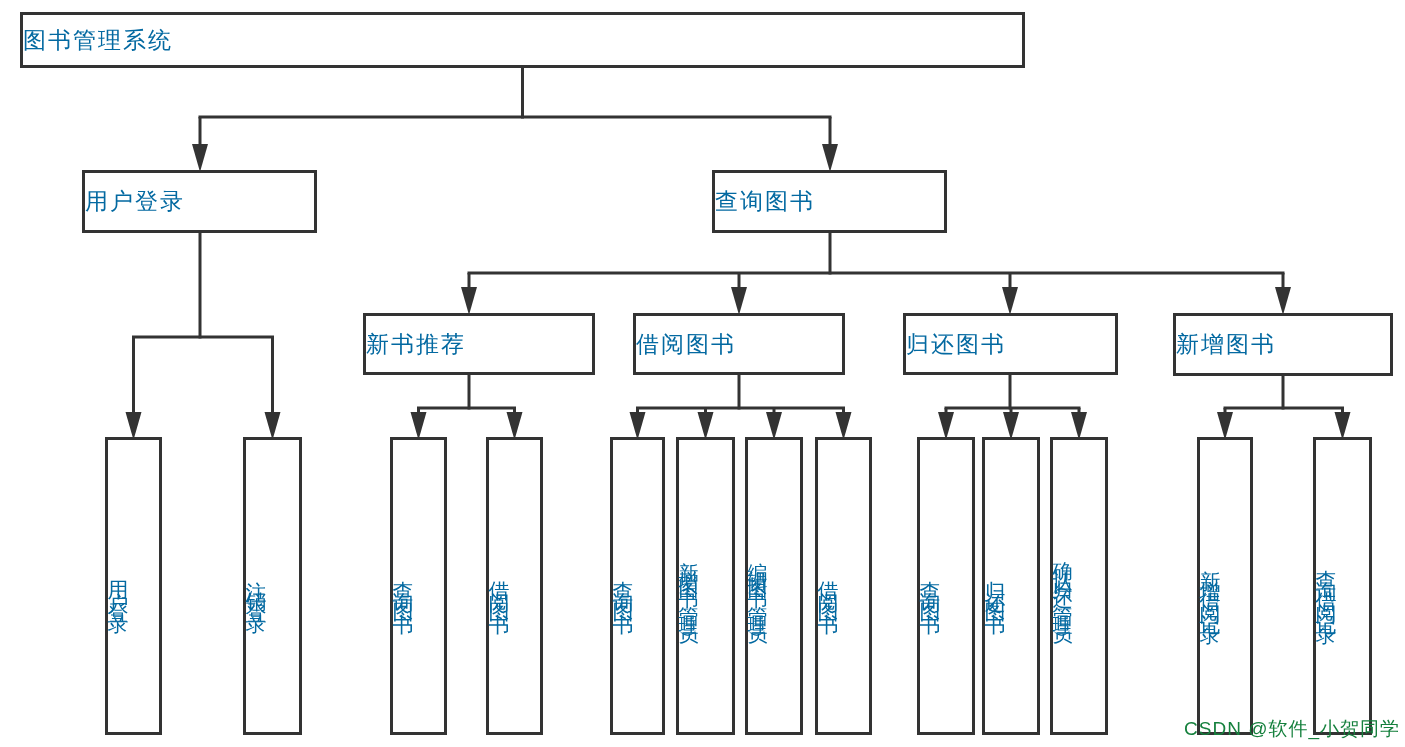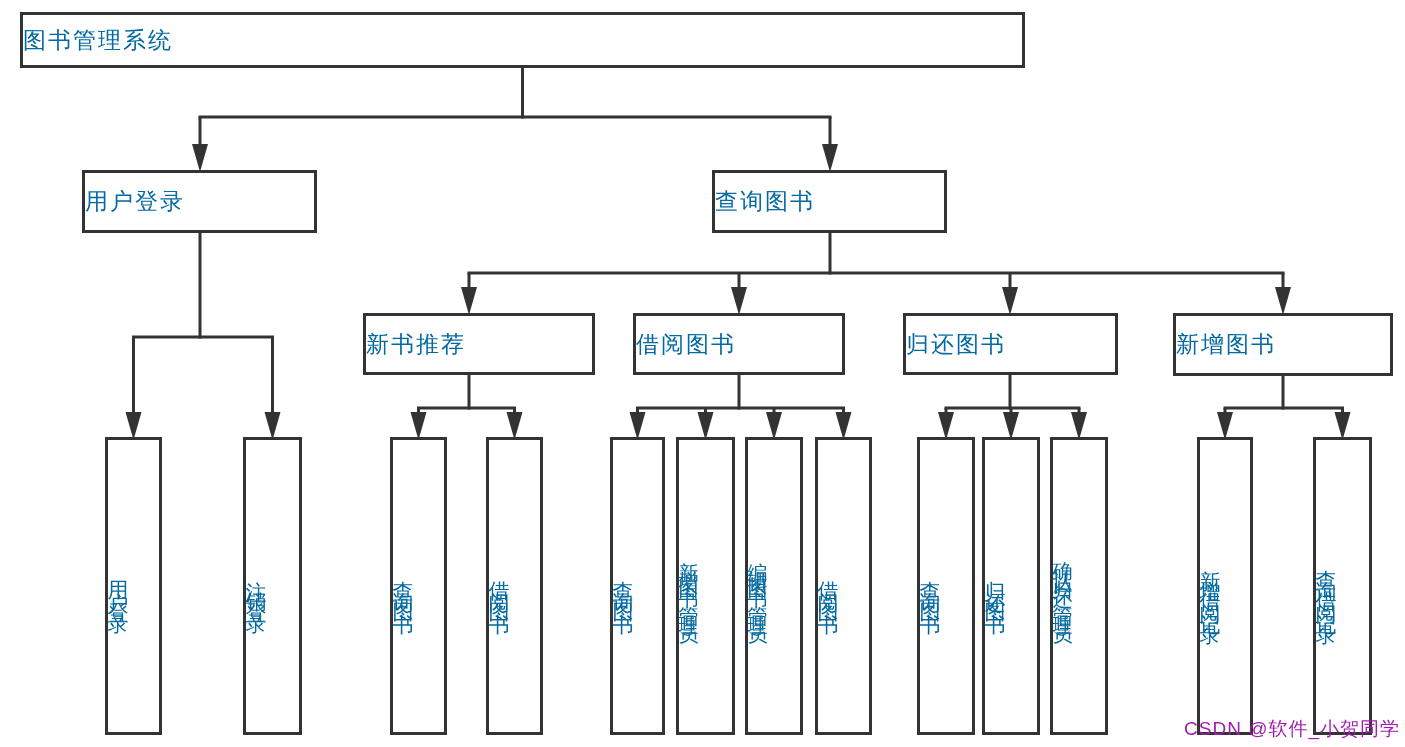--- a/index.html
+++ b/index.html
@@ -8,21 +8,21 @@
   .canvas { position:relative; width:1405px; height:747px; background:#fff; overflow:hidden; }
   .wires  { position:absolute; left:0; top:0; z-index:1; }
   .node   { position:absolute; z-index:2; background:#fff; border:3px solid #333;
             display:flex; align-items:center; justify-content:flex-start; color:#0369a1; }
   .node.h span { font-size:23px; letter-spacing:2px; white-space:nowrap; }
   .node.v { top:437px; height:298px; }
   .node.v span { writing-mode:vertical-rl; text-orientation:mixed;
                  font-size:21px; letter-spacing:11px; line-height:1; }
   .node.v.tall span { font-size:20px; letter-spacing:9px; }
   .watermark { position:absolute; right:5px; bottom:5px; z-index:6;
-               color:#a21caf; font-size:19px; white-space:nowrap; letter-spacing:1px; }
+               color:#15803d; font-size:19px; white-space:nowrap; letter-spacing:1px; }
 </style>
 </head>
 <body>
 
 <div class="canvas">
 
   <svg class="wires" width="1405" height="747">
     <g stroke="#333" stroke-width="3" fill="none">
 
       <path d="M522.5,68 V118.5"></path>

